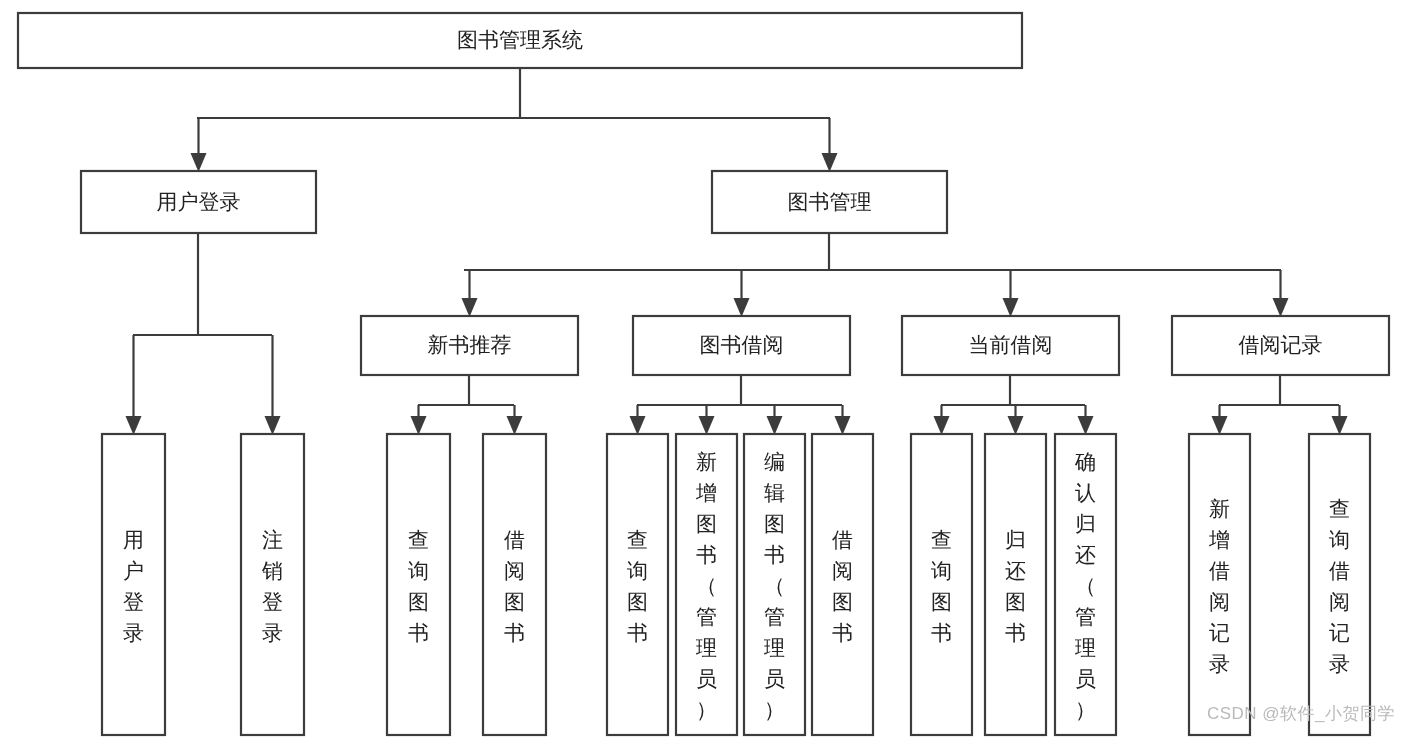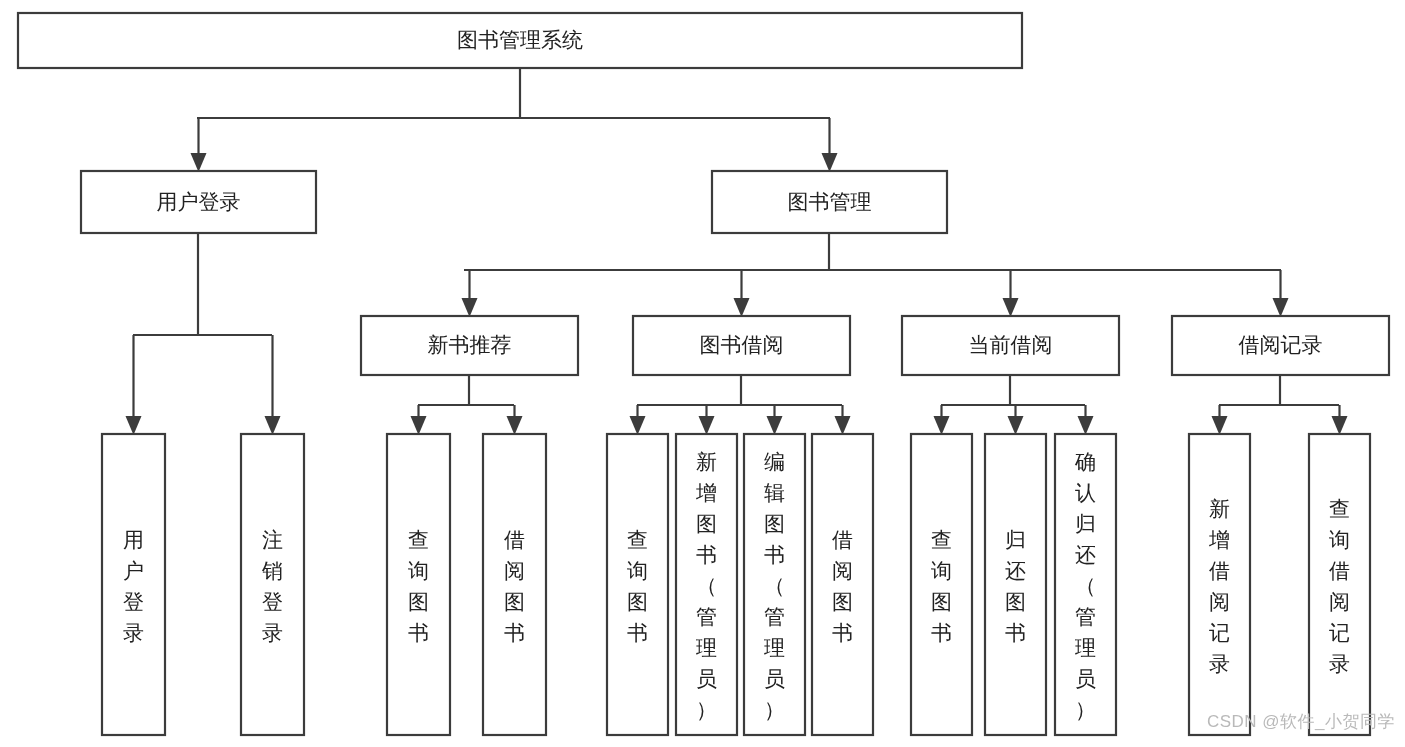--- a/index.html
+++ b/index.html
@@ -50,21 +50,21 @@
   }
   .node-label-vertical {
     fill: #222222;
     font-family: "Liberation Sans", "DejaVu Sans", sans-serif;
     font-size: 21px;
     text-anchor: middle;
   }
   .watermark-text {
     position: absolute;
     right: 10px;
-    bottom: 14px;
+    bottom: 22px;
     font-family: "Liberation Sans", "DejaVu Sans", sans-serif;
     font-size: 17px;
     color: #b9b9b9;
     white-space: nowrap;
     letter-spacing: 0.5px;
     pointer-events: none;
   }
 </style>
 </head>
 <body>

